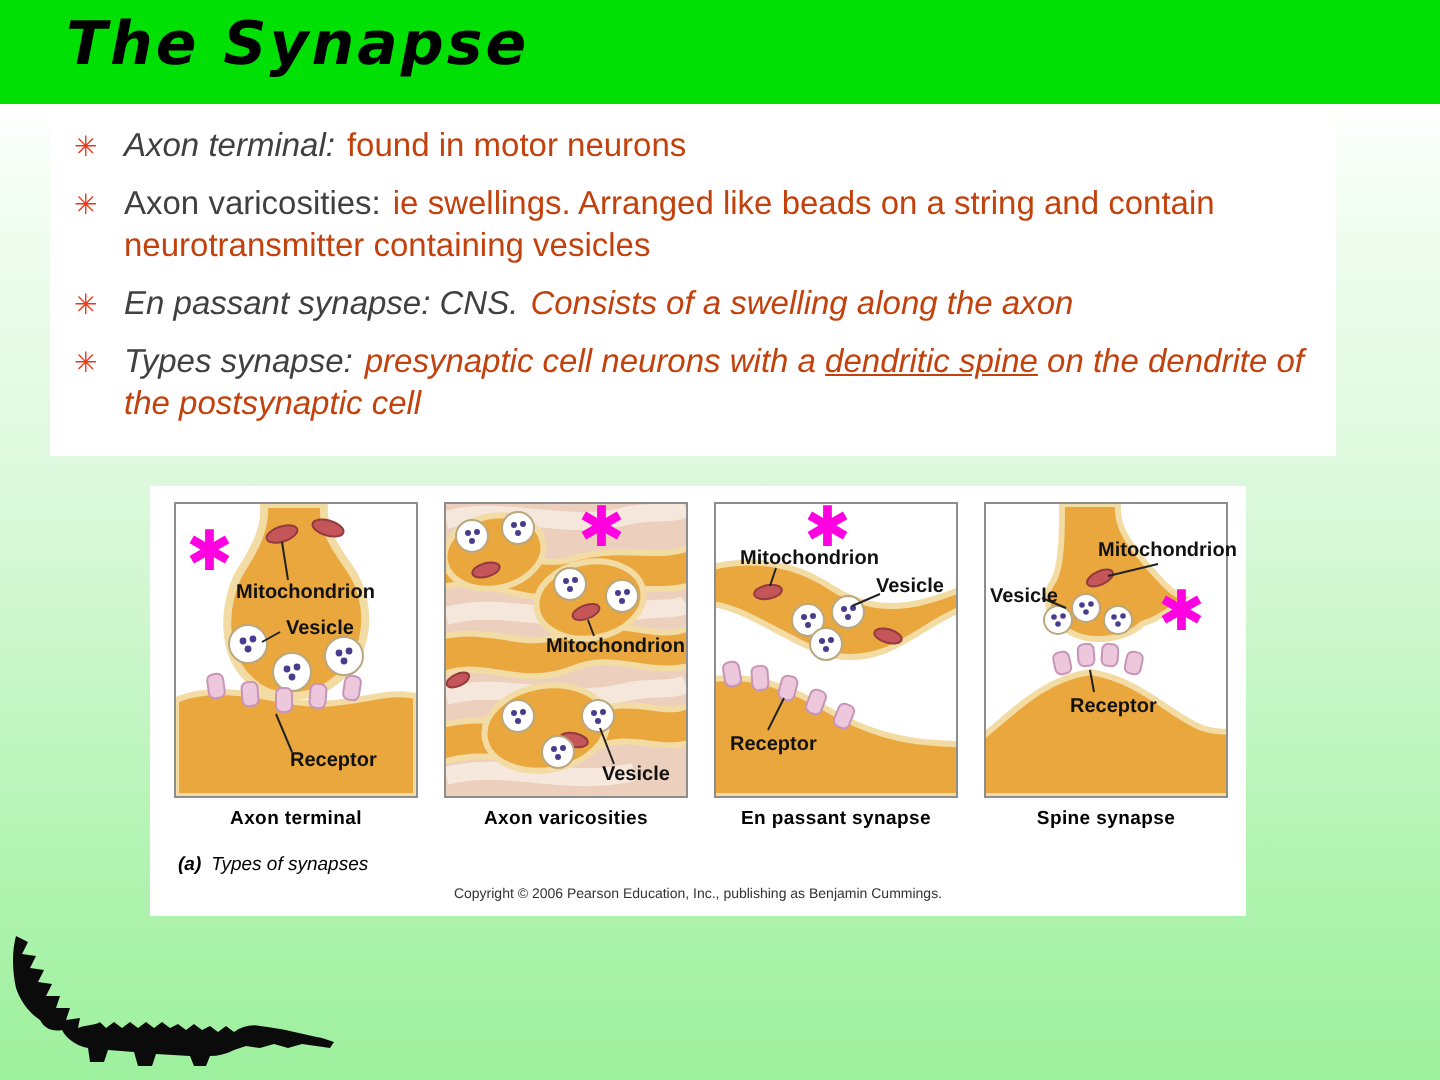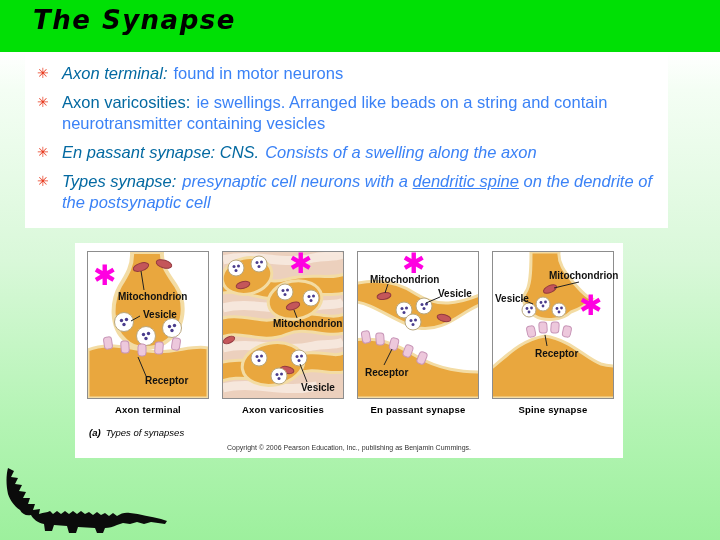--- a/index.html
+++ b/index.html
@@ -5,30 +5,30 @@
   html,body{margin:0;padding:0;}
   .slide{
     position:relative; width:720px; height:540px; overflow:hidden;
     font-family:"Liberation Sans", sans-serif;
     background:linear-gradient(to bottom,#ffffff 52px,#f4fef4 90px,#d9f8d9 260px,#b4f4b4 420px,#9df09d 540px);
   }
   
   .titlebar{position:absolute;left:0;top:0;width:720px;height:52px;background:#00E005;}
   .title{
     position:absolute;left:33px;top:5px;
-    font-family:"DejaVu Sans", sans-serif;font-size:26px;font-weight:bold;font-style:italic;
+    font-family:"DejaVu Sans", sans-serif;font-size:30px;font-weight:bold;font-style:italic;
     color:#000;letter-spacing:1.5px;white-space:nowrap;
   }
   
   .textbox{position:absolute;left:25px;top:53px;width:643px;height:175px;background:#ffffff;
     box-sizing:border-box;padding:10px 8px 0 12px;}
   .bullet{display:flex;font-size:16.5px;line-height:21px;margin-bottom:8px;}
   .bullet .marker{flex:none;width:25px;color:#E8391D;font-size:14px;line-height:21px;}
   .bullet .txt{width:590px;}
-  .red{color:#0369a1;} .blue{color:#3b82f6;}
+  .red{color:#404040;} .blue{color:#c2410c;}
   .it{font-style:italic;} .ul{text-decoration:underline;}
   .term{margin-right:6px;}
   
   .figure{position:absolute;left:75px;top:243px;width:548px;height:215px;background:#ffffff;}
   .panels{position:absolute;left:12px;top:8px;display:flex;gap:13px;}
   .pcol{width:122px;}
   .panel{position:relative;width:120px;height:146px;border:1px solid #8d8d8d;background:#fff;}
   .panel svg{position:absolute;left:0;top:0;}
   .plabel{position:absolute;font-size:10px;font-weight:bold;color:#111;white-space:nowrap;z-index:3;}
   .fig-star{position:absolute;z-index:5;color:#FF00E1;font-family:"DejaVu Sans", sans-serif;

